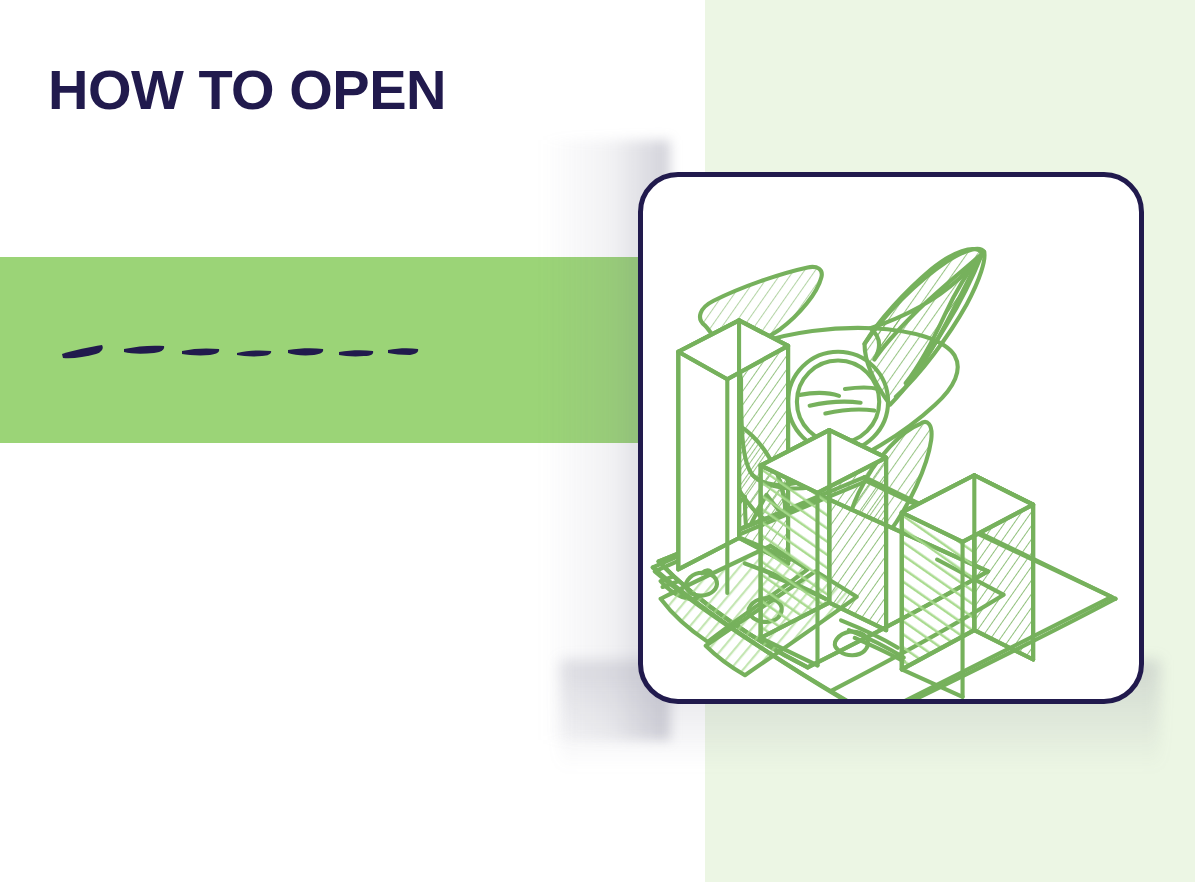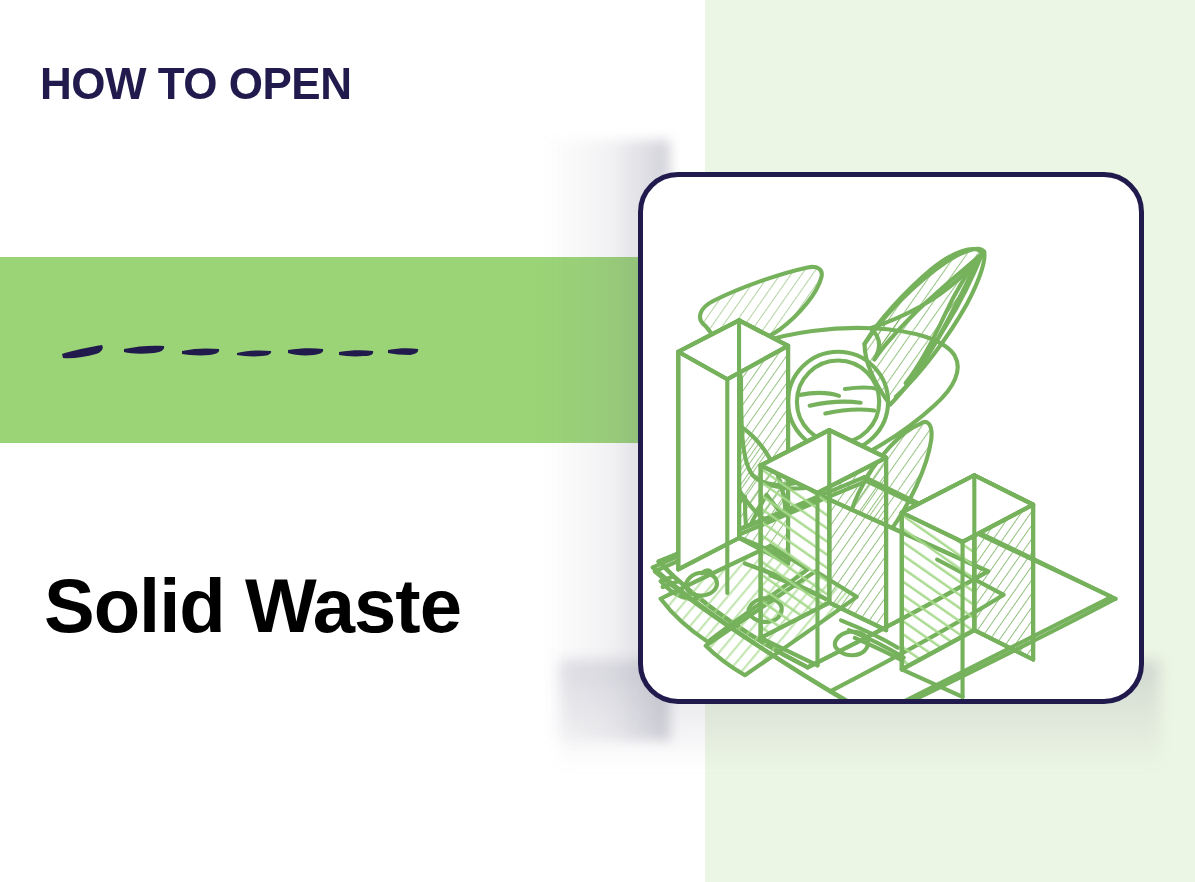--- a/index.html
+++ b/index.html
@@ -50,23 +50,23 @@
     left: 52px;
     top: 322px;
     width: 370px;
     height: 56px;
   }
   .arrow-wrap svg { display: block; width: 100%; height: 100%; }
 
   
   .headline {
     position: absolute;
-    left: 40px;
+    left: 48px;
     top: 62px;
-    font-size: 44px;
+    font-size: 56px;
     line-height: 1.0;
     font-weight: 700;
     letter-spacing: -0.5px;
     color: #211a4d;
     white-space: nowrap;
     font-stretch: condensed;
   }
 
   
   .subtitle {
@@ -147,21 +147,20 @@
         <path d="M236,28 C249,26 261,26 271,27 C272,30 269,32 262,33 C251,34 242,33 236,31 Z"></path>
         <path d="M287,30 C299,28 311,28 321,29 C322,32 319,34 312,34 C302,35 293,34 287,33 Z"></path>
         <path d="M336,28 C347,26 357,26 366,27 C367,30 364,32 358,33 C349,33 342,32 336,31 Z"></path>
       </g>
     </svg>
   </div>
 
   <div class="headline">HOW TO OPEN</div>
 
   <div class="subtitle">
-    <span class="line">Solid Waste</span>
   </div>
 
   <div class="card-shadow"></div>
   <div class="card-shadow-b"></div>
 
   <div class="illus-card">
     <svg viewBox="0 0 506 532" xmlns="http://www.w3.org/2000/svg">
       <defs>
 
         <pattern id="hatchA" width="9" height="9" patternTransform="rotate(35)" patternUnits="userSpaceOnUse">

